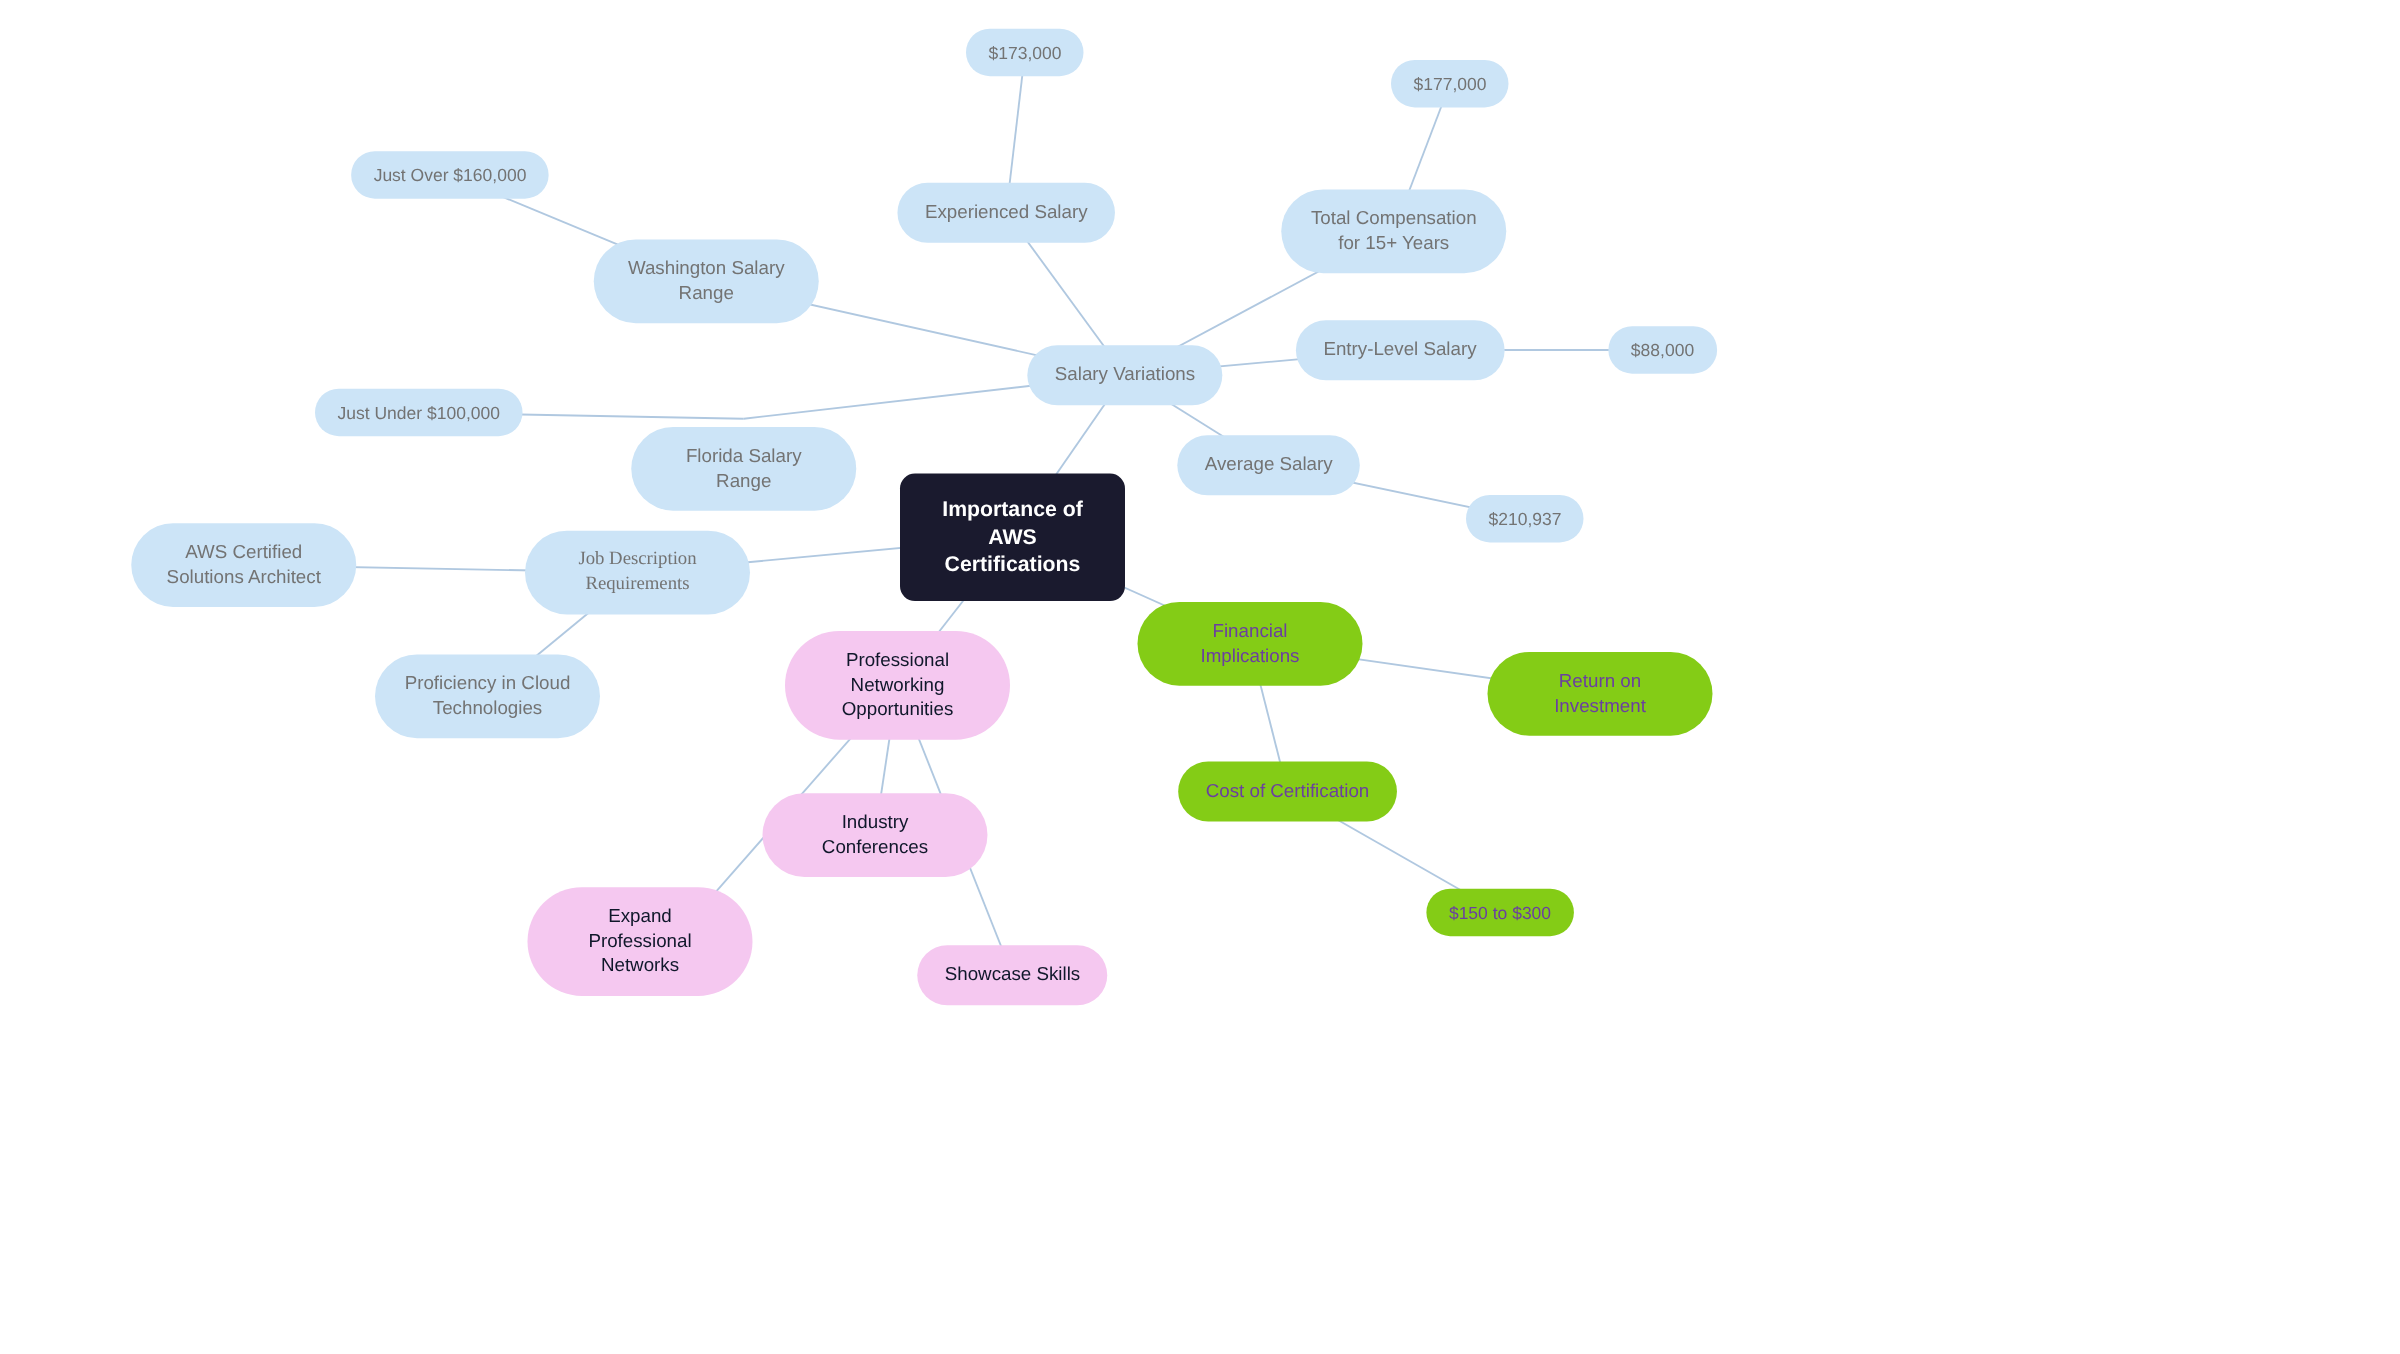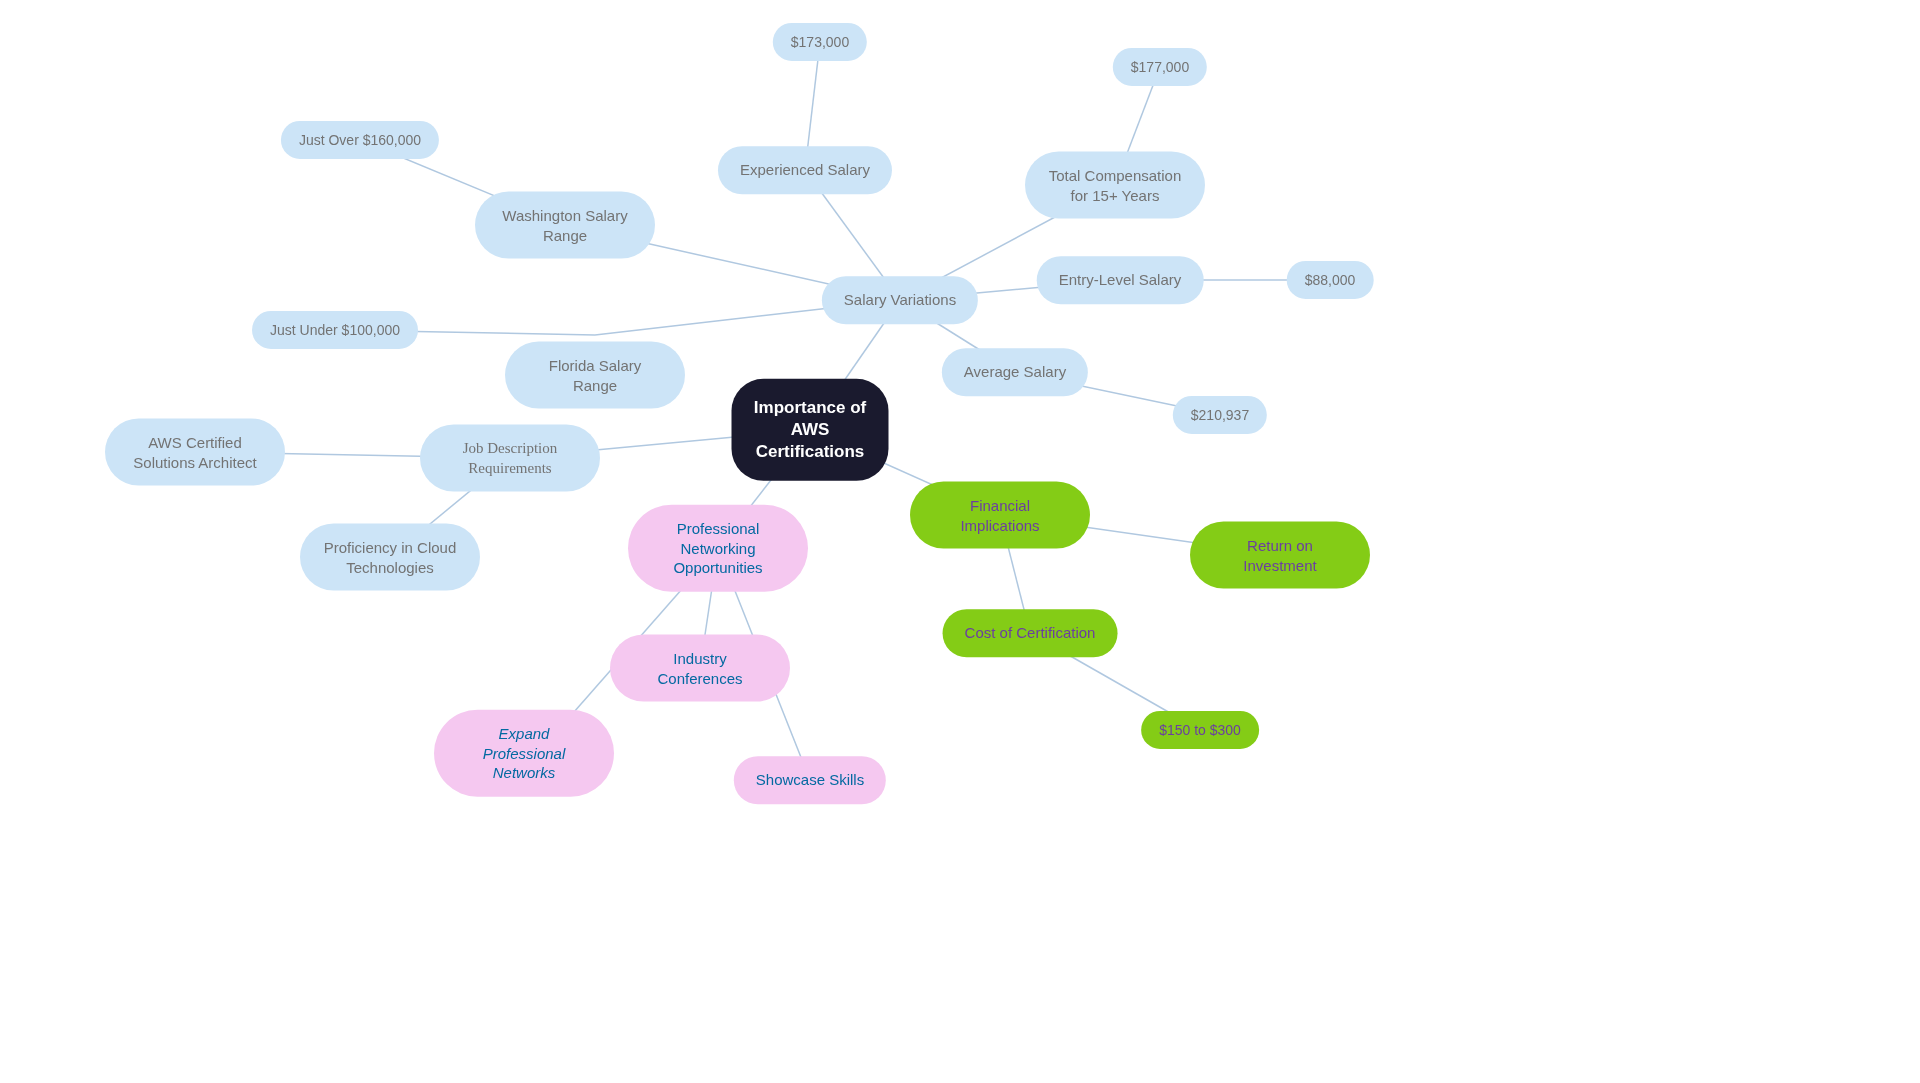--- a/index.html
+++ b/index.html
@@ -34,36 +34,36 @@
       font-weight: 500;
       line-height: 1.3;
       padding: 12px 20px;
       transform: translate(-50%, -50%);
     }
     .node-center {
       background: #1a1a2e;
       color: #ffffff;
       font-size: 17px;
       font-weight: 600;
-      width: 157px;
+      width: 180px;
       padding: 18px 22px;
-      border-radius: 32px;
+      border-radius: 12px;
     }
     .node-blue {
       background: #cce4f7;
       color: #737373;
       border: none;
     }
     .node-purple {
       background: #84cc16;
       color: #6b3fa0;
     }
     .node-pink {
       background: #f5c8f0;
-      color: #0369a1;
+      color: #0f172a;
     }
     .node-sm {
       font-size: 14px;
       padding: 10px 18px;
     }
     .node-lg {
       font-size: 15px;
       padding: 14px 22px;
     }
   </style>
@@ -110,20 +110,20 @@
       <div class="node node-blue node-sm" style="left: 1220px; top: 415px; white-space: nowrap;">$210,937</div>
       <div class="node node-blue node-lg" style="left: 565px; top: 225px; max-width: 180px;">Washington Salary Range</div>
       <div class="node node-blue node-sm" style="left: 360px; top: 140px; white-space: nowrap;">Just Over $160,000</div>
       <div class="node node-blue node-lg" style="left: 595px; top: 335px; max-width: 180px; margin-top: 40px;">Florida Salary Range</div>
       <div class="node node-blue node-sm" style="left: 335px; top: 330px; max-width: 180px;">Just Under $100,000</div>
       <div class="node node-blue node-lg" style="left: 510px; top: 458px; max-width: 180px; font-family: Liberation Serif, serif;">Job Description Requirements</div>
       <div class="node node-blue node-lg" style="left: 195px; top: 452px; max-width: 180px;">AWS Certified Solutions Architect</div>
       <div class="node node-blue node-lg" style="left: 390px; top: 557px; max-width: 180px;">Proficiency in Cloud Technologies</div>
       <div class="node node-pink node-lg" style="left: 718px; top: 548px; max-width: 180px;">Professional Networking Opportunities</div>
       <div class="node node-pink node-lg" style="left: 700px; top: 668px; max-width: 180px;">Industry Conferences</div>
-      <div class="node node-pink node-lg" style="left: 524px; top: 753px; max-width: 180px; font-style: italic;">Expand Professional Networks</div>
+      <div class="node node-pink node-lg" style="left: 512px; top: 753px; max-width: 180px;">Expand Professional Networks</div>
       <div class="node node-pink node-lg" style="left: 810px; top: 780px; white-space: nowrap;">Showcase Skills</div>
       <div class="node node-purple node-lg" style="left: 1000px; top: 515px; max-width: 180px;">Financial Implications</div>
       <div class="node node-purple node-lg" style="left: 1280px; top: 555px; max-width: 180px;">Return on Investment</div>
       <div class="node node-purple node-lg" style="left: 1030px; top: 633px; max-width: 180px;">Cost of Certification</div>
       <div class="node node-purple node-sm" style="left: 1200px; top: 730px; white-space: nowrap;">$150 to $300</div>
     </div>
 </div>
 
 </body></html>

